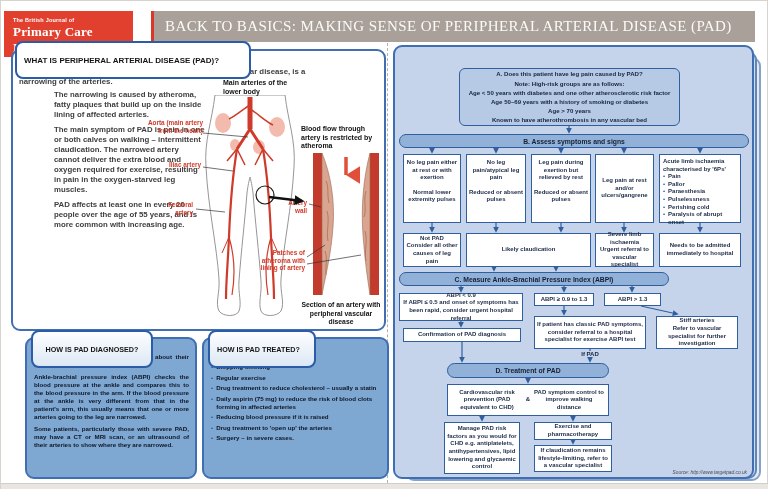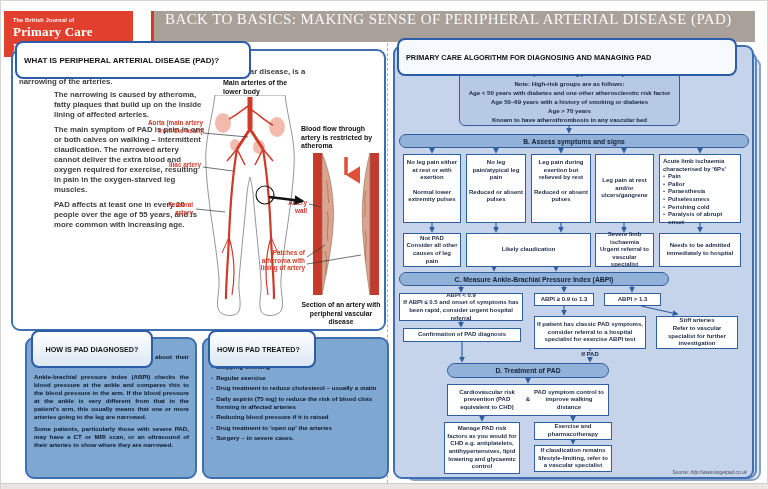--- a/index.html
+++ b/index.html
@@ -3,21 +3,21 @@
 <meta charset="utf-8">
 <style>
   * { margin:0; padding:0; box-sizing:border-box; }
   body { width:768px; height:489px; background:#f2f0ed; font-family:"Liberation Sans", sans-serif; position:relative; overflow:hidden; }
   .page { position:absolute; left:0; top:0; width:768px; height:489px; background:#ffffff; border:1px solid #d7d3ce; }
 
   
   .logo { position:absolute; left:3px; top:10px; width:129px; height:46px; background:#e2402f; color:#fff; padding:6px 0 0 9px; }
   .logo .tag { font-size:5.5px; font-weight:bold; letter-spacing:.2px; }
   .logo .name { font-family:"Liberation Serif", serif; font-weight:bold; font-size:13px; margin-top:1px; letter-spacing:.2px; }
-  .titlebar { position:absolute; left:150px; top:10px; width:604px; height:31px; background:#a8a099; color:#fbfaf8; display:flex; align-items:flex-start; padding-left:14px; font-family:"Liberation Serif", serif; font-size:15px; letter-spacing:.4px; white-space:nowrap; }
+  .titlebar { position:absolute; left:150px; top:10px; width:604px; height:31px; background:#a8a099; color:#fbfaf8; display:flex; align-items:center; padding-left:14px; font-family:"Liberation Serif", serif; font-size:15px; letter-spacing:.4px; white-space:nowrap; }
   .titlebar::before { content:""; position:absolute; left:0; top:0; width:3px; height:31px; background:#d8372a; }
 
   .foldline { position:absolute; left:386px; top:42px; height:440px; border-left:1px dashed #b7b1aa; }
   .bottomstrip { position:absolute; left:0; top:482px; width:768px; height:7px; background:#e9e6e1; border-top:1px solid #d2cdc7; }
 
   
   .panel-title { position:absolute; background:linear-gradient(#fdfeff,#dce8f4); border:2px solid #2a5ca8; border-radius:8px; font-weight:bold; color:#141414; display:flex; align-items:center; padding:17px 7px; z-index:6; }
   .bluepanel { position:absolute; border:2px solid #3f6fb2; border-radius:9px; }
 
   
@@ -189,23 +189,20 @@
       </div>
       <div class="li">
         <span class="blt">•</span>
         <span>Surgery – in severe cases.</span>
       </div>
     </div>
 
   <div class="bluepanel shadow2"></div>
   <div class="bluepanel shadow1"></div>
   <div class="bluepanel algo-panel"></div>
-  <div class="panel-title algo-title">
-    <span>PRIMARY CARE ALGORITHM FOR DIAGNOSING AND MANAGING PAD</span>
-  </div>
 
   <div class="abox">
       <div class="li"><span>A. Does this patient have leg pain caused by PAD?</span></div>
       <div class="li"><span>Note: High-risk groups are as follows:</span></div>
       <div class="li"><span>Age &lt; 50 years with diabetes and one other atherosclerotic risk factor</span></div>
       <div class="li"><span>Age 50–69 years with a history of smoking or diabetes</span></div>
       <div class="li"><span>Age &gt; 70 years</span></div>
       <div class="li"><span>Known to have atherothrombosis in any vascular bed</span></div>
     </div>
 

